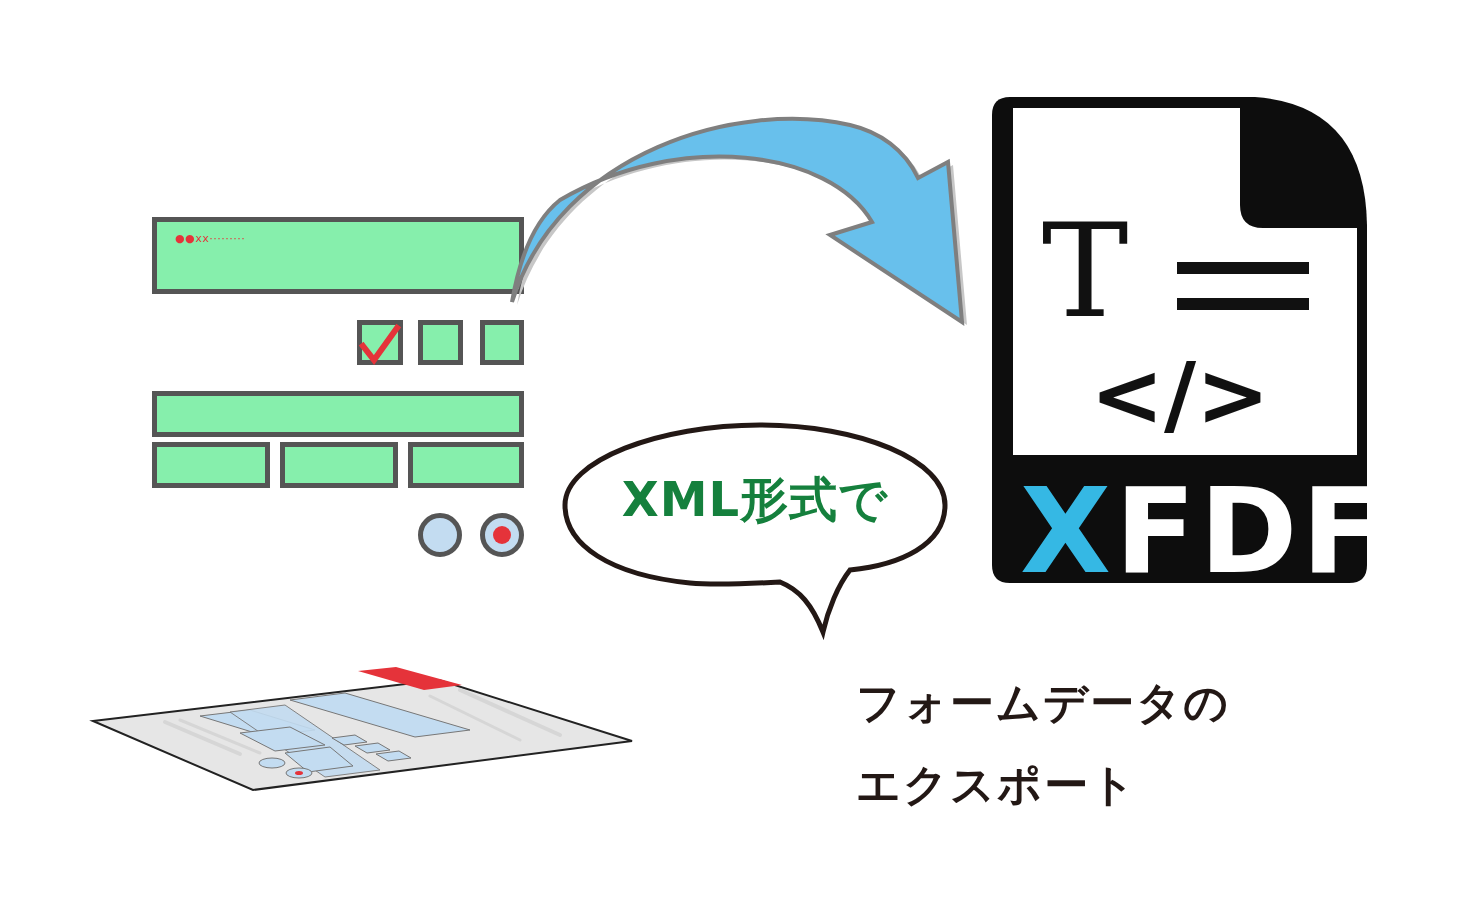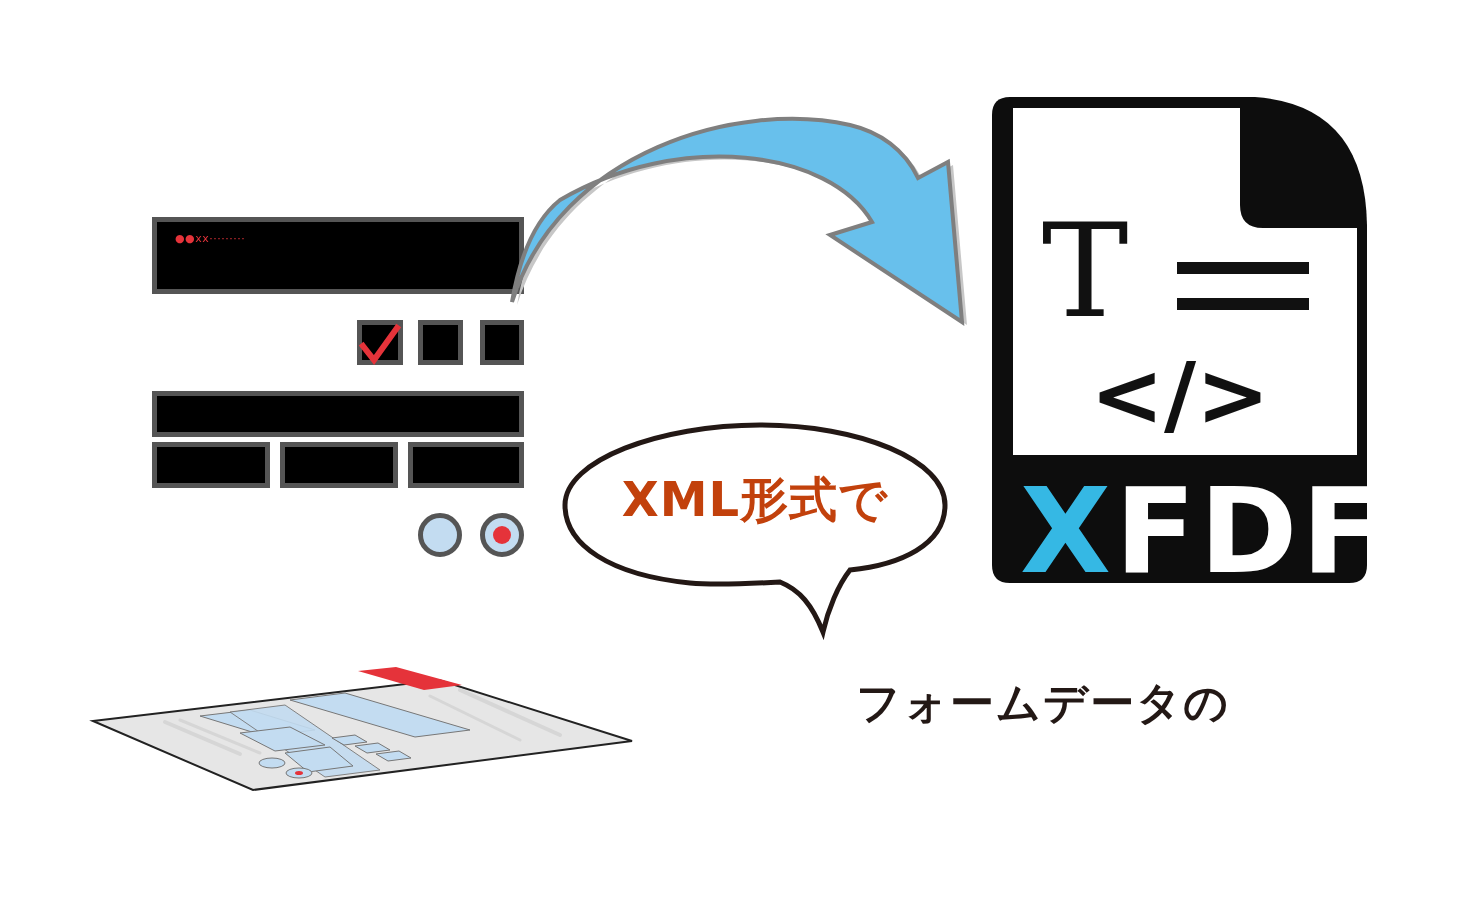--- a/index.html
+++ b/index.html
@@ -1,27 +1,27 @@
 <!DOCTYPE html>
 <html><head>
   <meta charset="utf-8">
   <style>
     html, body { margin: 0; padding: 0; background: #ffffff; }
     body { width: 1460px; height: 923px; position: relative; overflow: hidden;
            font-family: "DejaVu Sans", sans-serif; }
     .layer { position: absolute; left: 0; top: 0; }
-    .field { position: absolute; background: #000000; border: 5px solid #555555; box-sizing: border-box; }
+    .field { position: absolute; background: #86efac; border: 5px solid #555555; box-sizing: border-box; }
     .field-hint { position: absolute; left: 18px; top: 10px; font-size: 11px; color: #e5333a; letter-spacing: 0.5px;
                   font-family: "DejaVu Sans", sans-serif; }
     .radio { position: absolute; width: 44px; height: 44px; border-radius: 50%; background: #c3dcf1;
              border: 5px solid #555555; box-sizing: border-box; }
     .radio-dot { position: absolute; left: 50%; top: 50%; width: 18px; height: 18px; margin: -9px 0 0 -9px;
                  border-radius: 50%; background: #e5333a; }
     .bubble-text { position: absolute; left: 565px; top: 468px; width: 380px; text-align: center;
-                   font-size: 48px; font-weight: bold; color: #c2410c; letter-spacing: 1px;
+                   font-size: 48px; font-weight: bold; color: #15803d; letter-spacing: 1px;
                    font-family: "DejaVu Sans", sans-serif; }
     .xfdf-label { position: absolute; left: 1020px; top: 472px; width: 320px; text-align: right;
                   font-size: 118px; font-weight: bold; letter-spacing: 4px; line-height: 1;
                   font-family: "DejaVu Sans", sans-serif; color: #ffffff; }
     .xfdf-label .x { color: #35b8e4; }
     .caption { position: absolute; left: 856px; top: 662px; font-size: 44px; font-weight: bold;
                color: #231815; line-height: 82px; letter-spacing: 2px;
                font-family: "DejaVu Sans", sans-serif; }
   </style>
 </head>
@@ -89,13 +89,14 @@
   <ellipse cx="299" cy="773" rx="13" ry="5" fill="#c3dcf1" stroke="#777" stroke-width="1"></ellipse>
   <ellipse cx="299" cy="773" rx="4" ry="2" fill="#e5333a"></ellipse>
   <line x1="165" y1="722" x2="240" y2="754" stroke="#d6d6d6" stroke-width="4" stroke-linecap="round"></line>
   <line x1="180" y1="720" x2="260" y2="753" stroke="#d6d6d6" stroke-width="3" stroke-linecap="round"></line>
   <line x1="460" y1="690" x2="560" y2="735" stroke="#d6d6d6" stroke-width="4" stroke-linecap="round"></line>
   <line x1="430" y1="696" x2="520" y2="740" stroke="#d6d6d6" stroke-width="3" stroke-linecap="round"></line>
 </svg>
 
 <div class="caption">
   <div>フォームデータの</div>
+  <div>エクスポート</div>
 </div>
 
 </body></html>

